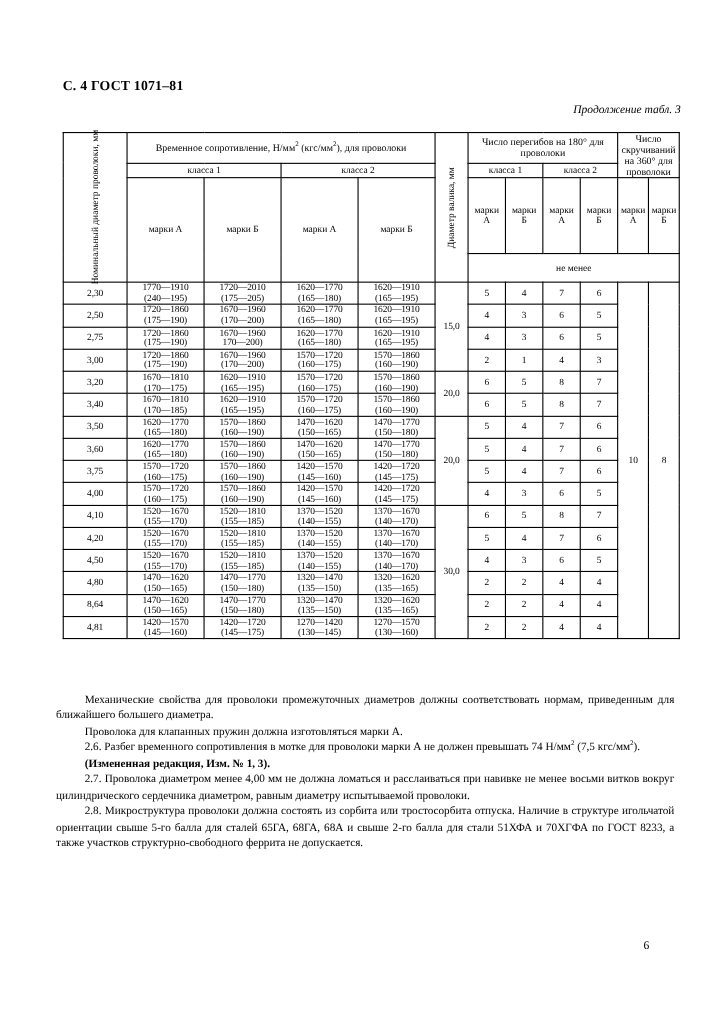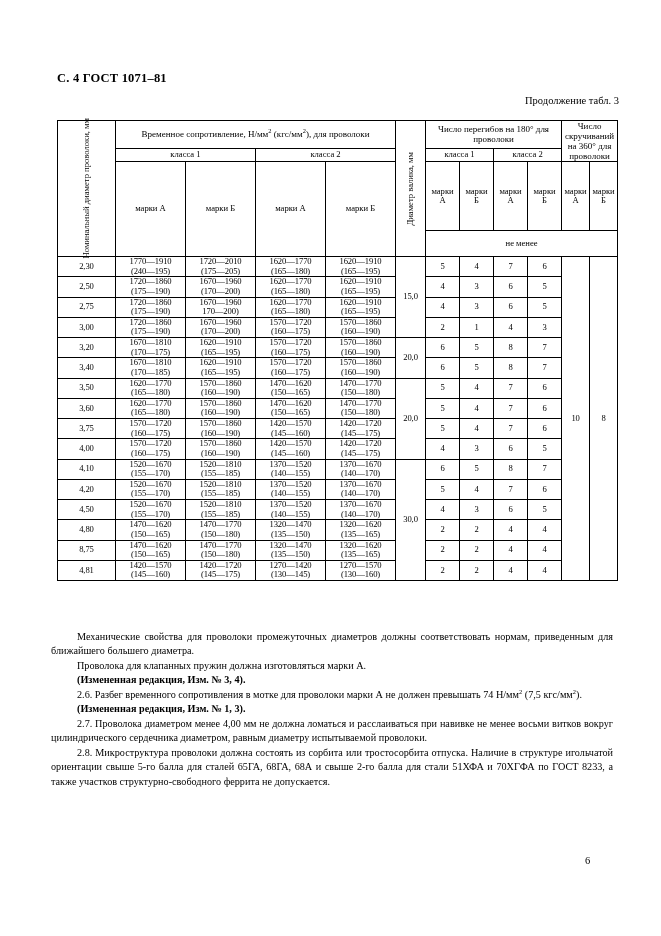--- a/index.html
+++ b/index.html
@@ -21,20 +21,21 @@
     position: absolute;
     left: 57px; top: 71px;
     font-size: 12.5px;
     font-weight: bold;
     letter-spacing: 0.2px;
   }
   .cont-label {
     position: absolute;
     right: 42px; top: 95px;
     font-size: 10.5px;
+    font-style: italic;
   }
 
   
   .tbl-wrap { position: absolute; left: 57px; top: 120px; width: 560px; }
   table.gost {
     border-collapse: collapse;
     width: 560px;
     table-layout: fixed;
     font-size: 9px;
     line-height: 1.12;
@@ -320,21 +321,21 @@
             <td class="dcell rng">1470—1620<span class="l2">(150—165)</span></td>
             <td class="dcell rng thk-r">1470—1770<span class="l2">(150—180)</span></td>
             <td class="dcell rng">1320—1470<span class="l2">(135—150)</span></td>
             <td class="dcell rng thk-r">1320—1620<span class="l2">(135—165)</span></td>
             <td class="dcell bend">2</td>
             <td class="dcell bend">2</td>
             <td class="dcell bend">4</td>
             <td class="dcell bend thk-r">4</td>
           </tr>
           <tr>
-            <td class="dcell num thk-r">8,75</td>
+            <td class="dcell num thk-r">8,64</td>
             <td class="dcell rng">1470—1620<span class="l2">(150—165)</span></td>
             <td class="dcell rng thk-r">1470—1770<span class="l2">(150—180)</span></td>
             <td class="dcell rng">1320—1470<span class="l2">(135—150)</span></td>
             <td class="dcell rng thk-r">1320—1620<span class="l2">(135—165)</span></td>
             <td class="dcell bend">2</td>
             <td class="dcell bend">2</td>
             <td class="dcell bend">4</td>
             <td class="dcell bend thk-r">4</td>
           </tr>
           <tr>
@@ -348,21 +349,20 @@
             <td class="dcell bend">4</td>
             <td class="dcell bend thk-r">4</td>
           </tr>
         </tbody>
     </table>
   </div>
 
   <div class="body-text">
     <p>Механические свойства для проволоки промежуточных диаметров должны соответствовать нормам, приведенным для ближайшего большего диаметра.</p>
     <p>Проволока для клапанных пружин должна изготовляться марки А.</p>
-    <p class="bold">(Измененная редакция, Изм. № 3, 4).</p>
     <p><span>2.6.  Разбег временного сопротивления в мотке для проволоки марки А не должен превышать 74 Н/мм</span><sup>2</sup><span> (7,5 кгс/мм</span><sup>2</sup><span>).</span></p>
     <p class="bold">(Измененная редакция, Изм. №  1, 3).</p>
     <p>2.7.  Проволока диаметром менее 4,00 мм не должна ломаться и расслаиваться при навивке не менее восьми витков вокруг цилиндрического сердечника диаметром, равным диаметру испытываемой проволоки.</p>
     <p>2.8. Микроструктура проволоки должна состоять из сорбита или тростосорбита отпуска. Наличие в структуре игольчатой ориентации свыше 5-го балла для сталей 65ГА, 68ГА, 68А и свыше 2-го балла для стали 51ХФА и 70ХГФА по ГОСТ 8233, а также участков структурно-свободного феррита не допускается.</p>
   </div>
 
   <div class="pg-num">6</div>
 </div>
 
 </body></html>

